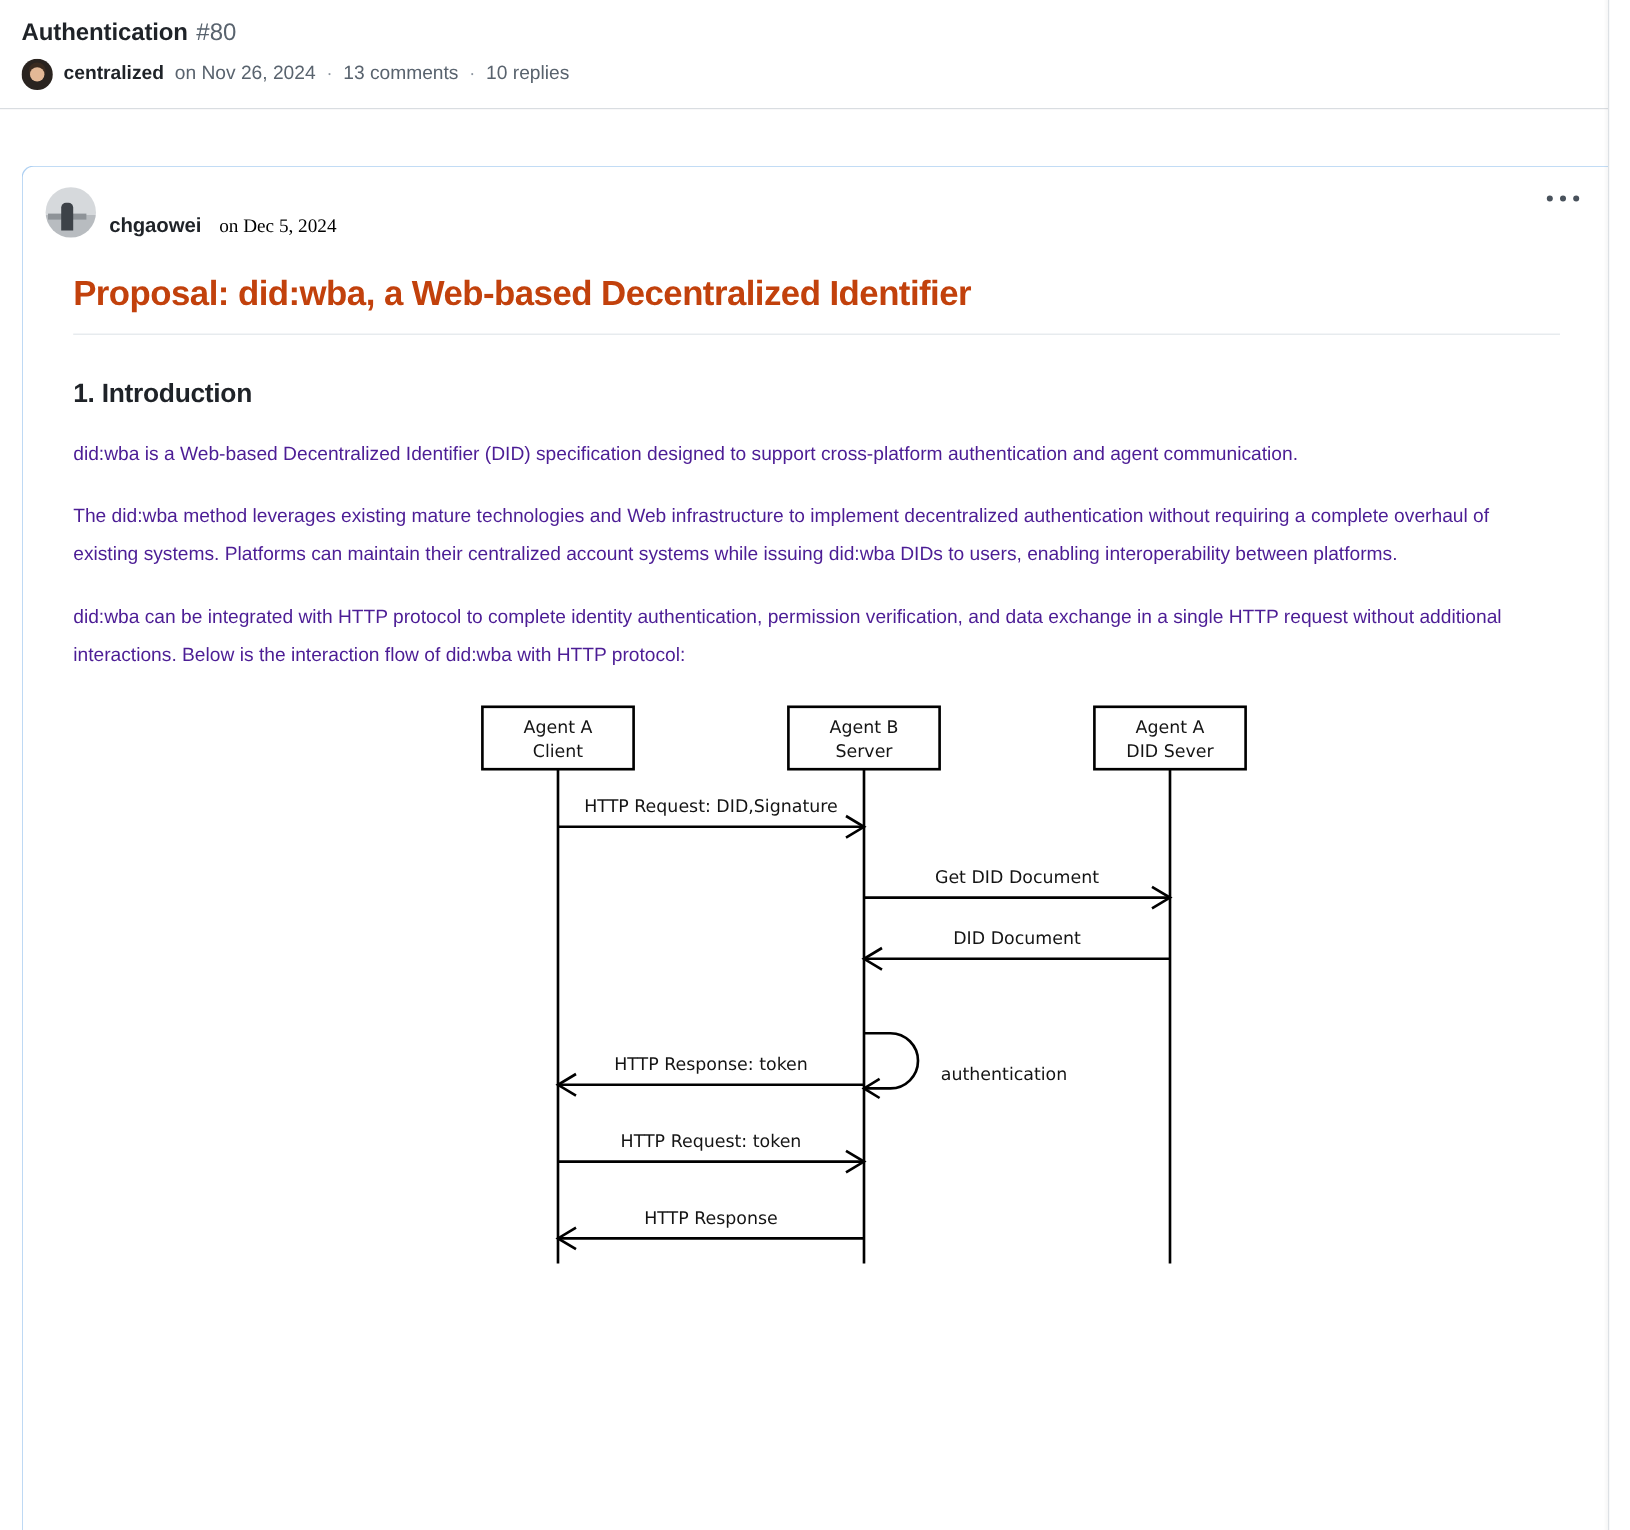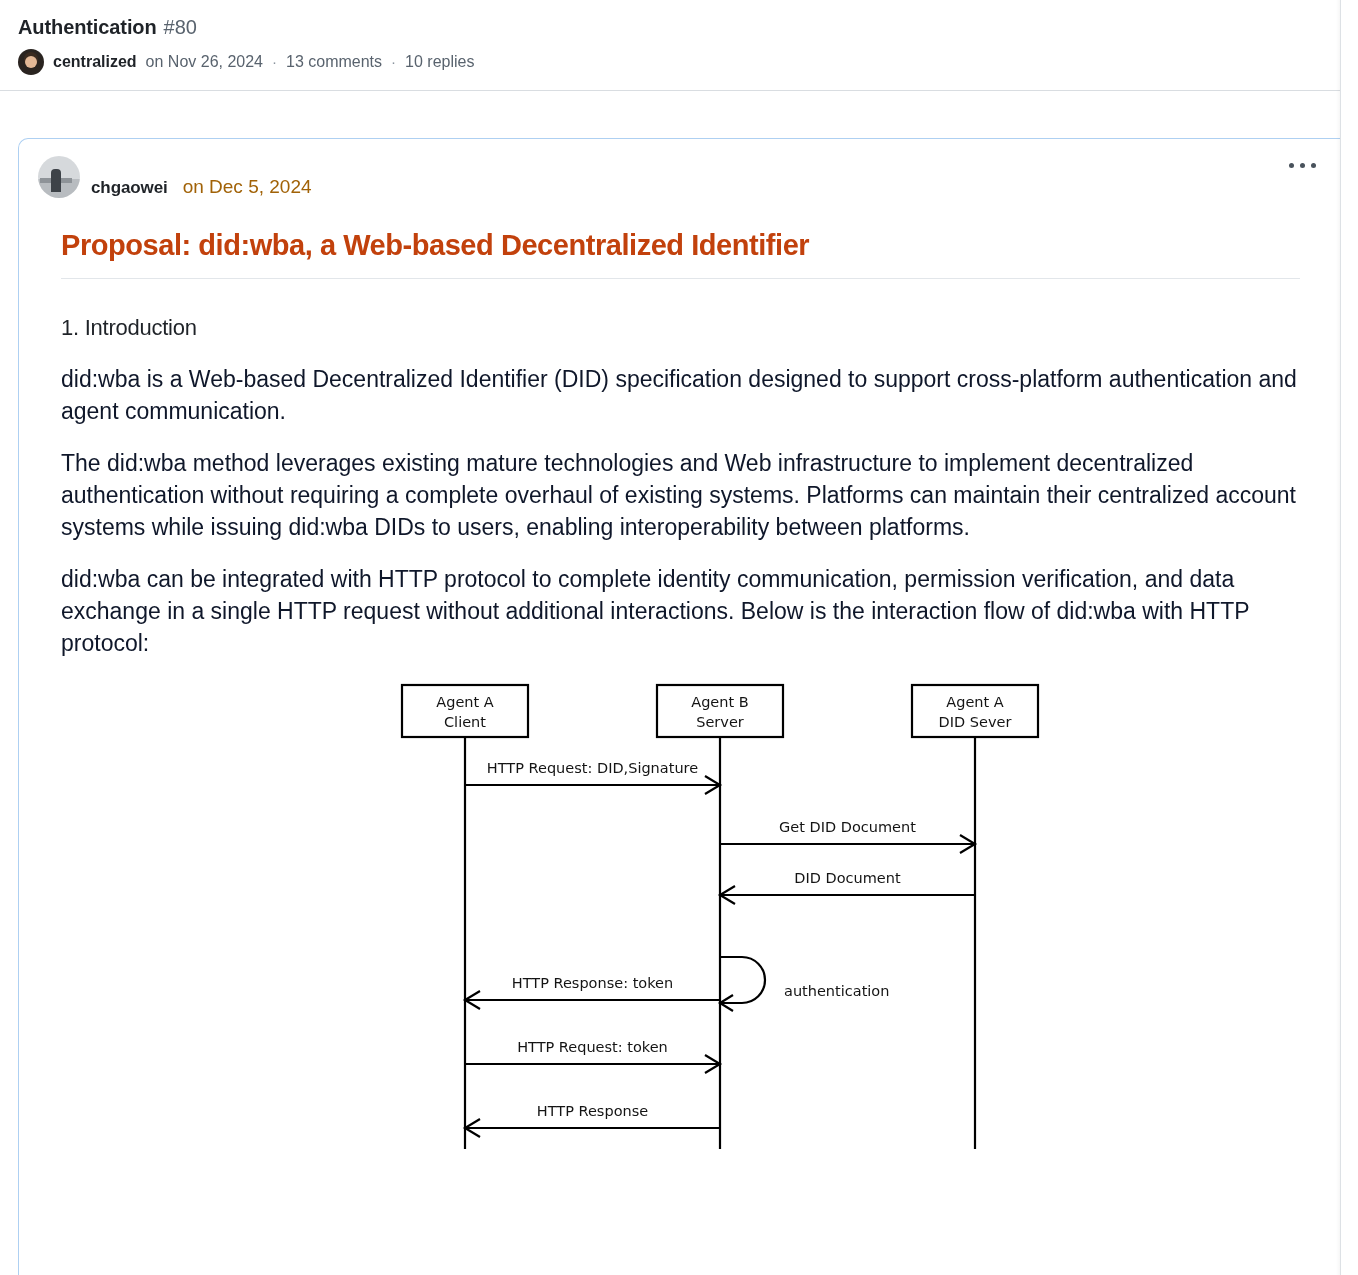--- a/index.html
+++ b/index.html
@@ -143,23 +143,24 @@
     overflow: hidden;
     position: relative;
   }
   .comment-user {
     font-size: 17px;
     font-weight: 700;
     color: #1f2328;
     letter-spacing: -0.1px;
   }
   .comment-date {
-    font-size: 19px;
-    color: #a16207;
+    font-size: 16px;
+    color: #000000;
     margin-left: 4px;
+    font-family: Liberation Serif, serif;
   }
   .kebab {
     position: absolute;
     right: 22px; top: 20px;
     display: flex;
     gap: 6px;
     align-items: center;
     padding: 4px 2px;
     cursor: pointer;
   }
@@ -183,30 +184,30 @@
     color: #c2410c;
   }
   .title-rule {
     margin: 14px 20px 0 22px;
     height: 1px;
     background: #e2e6ea;
   }
   .md h2.sec-title {
     font-size: 22px;
     line-height: 30px;
-    font-weight: 400;
+    font-weight: 700;
     margin: 34px 0 0 22px;
     letter-spacing: -0.25px;
     color: #1f2328;
   }
   .md p {
-    font-size: 23px;
+    font-size: 16px;
     line-height: 32px;
     margin: 20px 22px 0 22px;
-    color: #0f172a;
+    color: #4c1d95;
     max-width: 1316px;
   }
 
   
   .diagram-wrap {
     margin-top: 22px;
     width: 100%;
     display: block;
   }
   svg.seq { display: block; }
@@ -274,21 +275,21 @@
 
   <div class="md">
 
     <h1 class="doc-title">Proposal: did:wba, a Web-based Decentralized Identifier</h1>
     <div class="title-rule"></div>
 
     <h2 class="sec-title">1. Introduction</h2>
     <p>did:wba is a Web-based Decentralized Identifier (DID) specification designed to support cross-platform authentication and agent communication.</p>
     <p>The did:wba method leverages existing mature technologies and Web infrastructure to implement decentralized authentication without requiring a complete overhaul of existing systems. Platforms can maintain their centralized account systems while issuing did:wba DIDs to users, enabling interoperability between platforms.</p>
 
-    <p>did:wba can be integrated with HTTP protocol to complete identity communication, permission verification, and data exchange in a single HTTP request without additional interactions. Below is the interaction flow of did:wba with HTTP protocol:</p>
+    <p>did:wba can be integrated with HTTP protocol to complete identity authentication, permission verification, and data exchange in a single HTTP request without additional interactions. Below is the interaction flow of did:wba with HTTP protocol:</p>
 
     <div class="diagram-wrap">
       <svg class="seq" id="seq-svg" width="1280" height="470" viewBox="0 0 1280 470" xmlns="http://www.w3.org/2000/svg">
           <g>
             <rect x="363" y="4" width="126" height="52" class="box"></rect>
             <text x="426" y="26" class="boxlabel">Agent A</text>
             <text x="426" y="46" class="boxlabel">Client</text>
             <line x1="426" y1="56" x2="426" y2="468" class="lifeline"></line>
           </g>
           <g>

